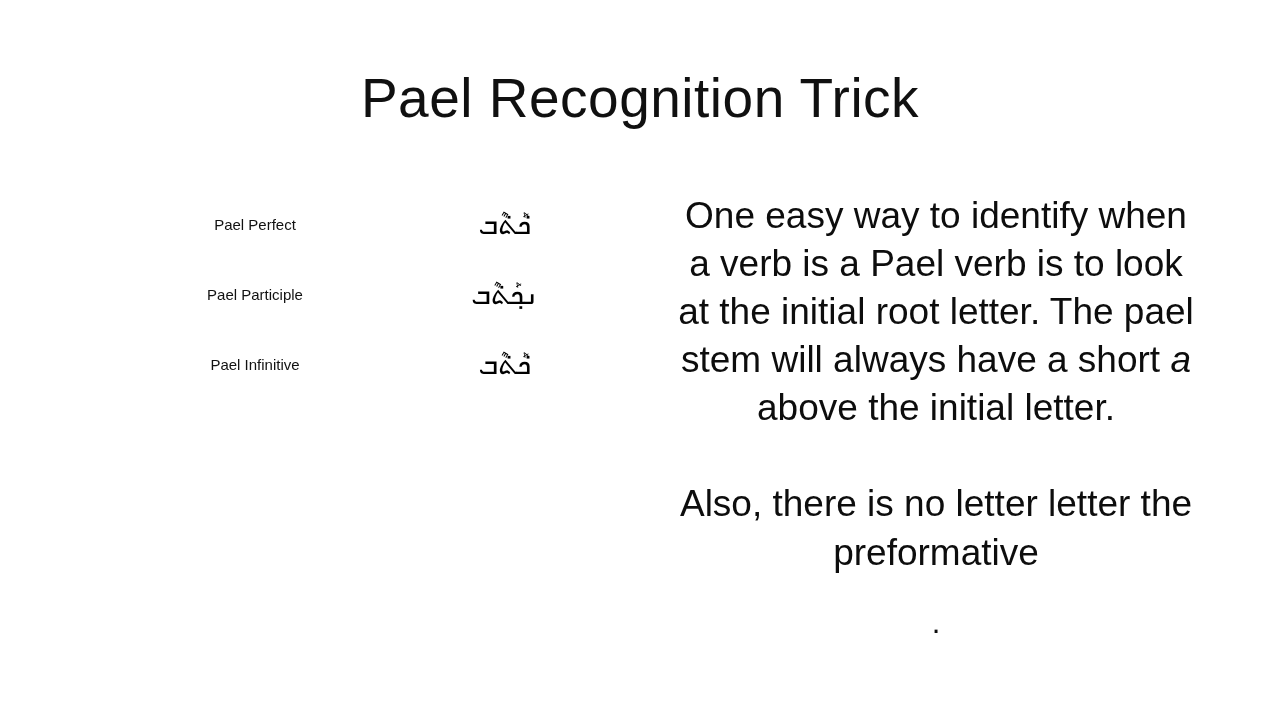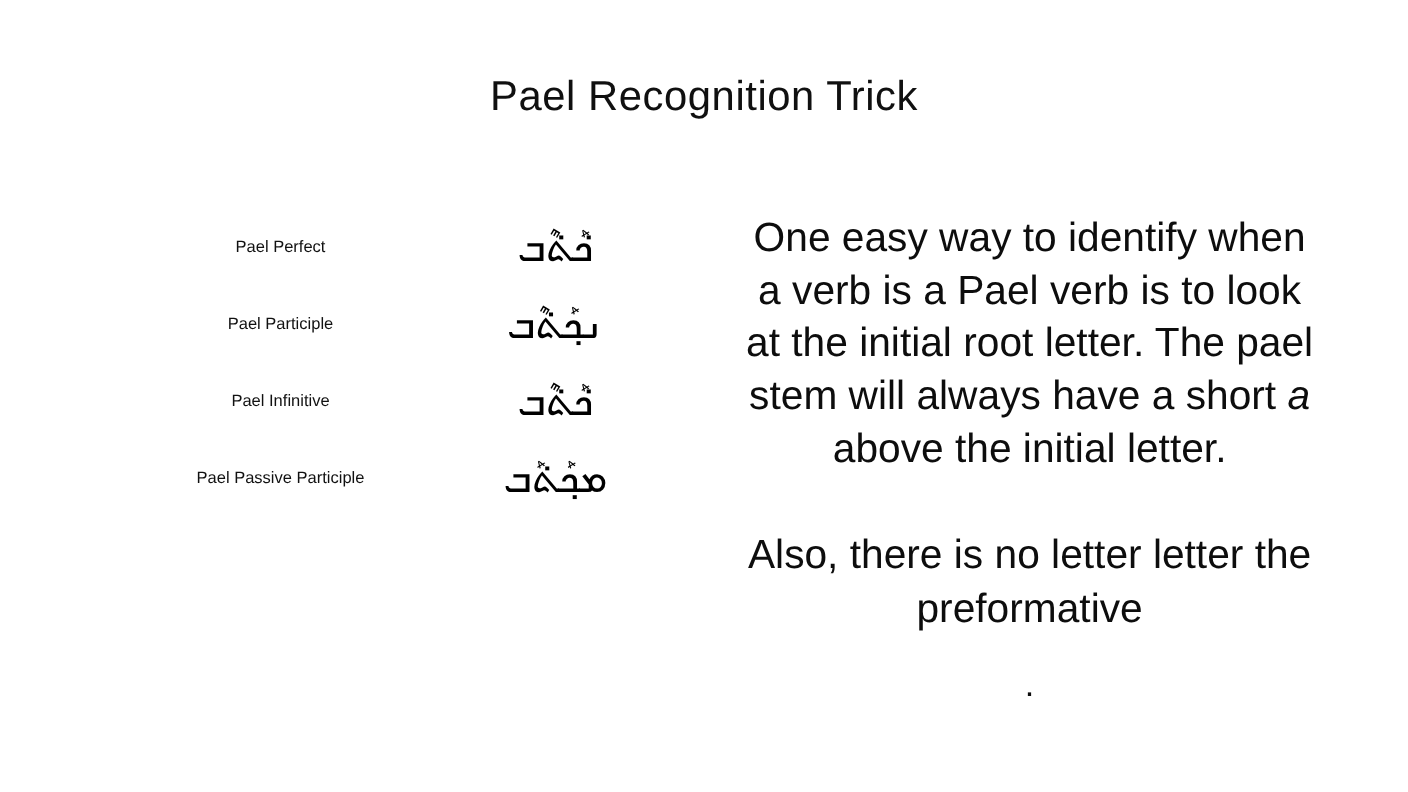--- a/index.html
+++ b/index.html
@@ -18,21 +18,21 @@
     position: relative;
     width: 1280px;
     height: 720px;
   }
   .slide-title {
     position: absolute;
     top: 68px;
     left: 0;
     width: 1280px;
     text-align: center;
-    font-size: 38px;
+    font-size: 55px;
     font-weight: 400;
     line-height: 1.1;
     letter-spacing: 0.5px;
     color: #101010;
   }
   .forms-table {
     position: absolute;
     top: 190px;
     left: 120px;
     width: 500px;
@@ -47,21 +47,21 @@
     text-align: center;
     font-size: 15px;
     font-weight: 400;
     color: #111111;
     line-height: 1.2;
   }
   .form-syriac {
     flex: 1;
     text-align: center;
     font-family: "DejaVu Sans", sans-serif;
-    font-size: 38px;
+    font-size: 29px;
     line-height: 1.1;
     direction: rtl;
     unicode-bidi: isolate;
     color: #000000;
     white-space: nowrap;
   }
   .notes {
     position: absolute;
     top: 192px;
     left: 676px;
@@ -105,24 +105,20 @@
       <div class="form-syriac">ܢܟ݂ܰܬ݁ܶܒ</div>
     </div>
 
     <div class="form-row">
       <div class="form-label">Pael Infinitive</div>
       <div class="form-syriac">ܟ݁ܰܬ݁ܶܒ</div>
     </div>
 
 
 
-    <div class="form-row">
-      <div class="form-label">Pael Passive Participle</div>
-      <div class="form-syriac">ܡܟ݂ܰܬ݁ܰܒ</div>
-    </div>
 
   </div>
 
   <div class="notes">
     <div class="note-block"><span>One easy way to identify when a verb is a Pael verb is to look at the initial root letter.  The pael stem will always have a short </span><em>a</em><span> above the initial letter.</span></div>
 
     <div class="note-gap"></div>
 
     <div class="note-block">Also, there is no letter letter the preformative</div>
 

